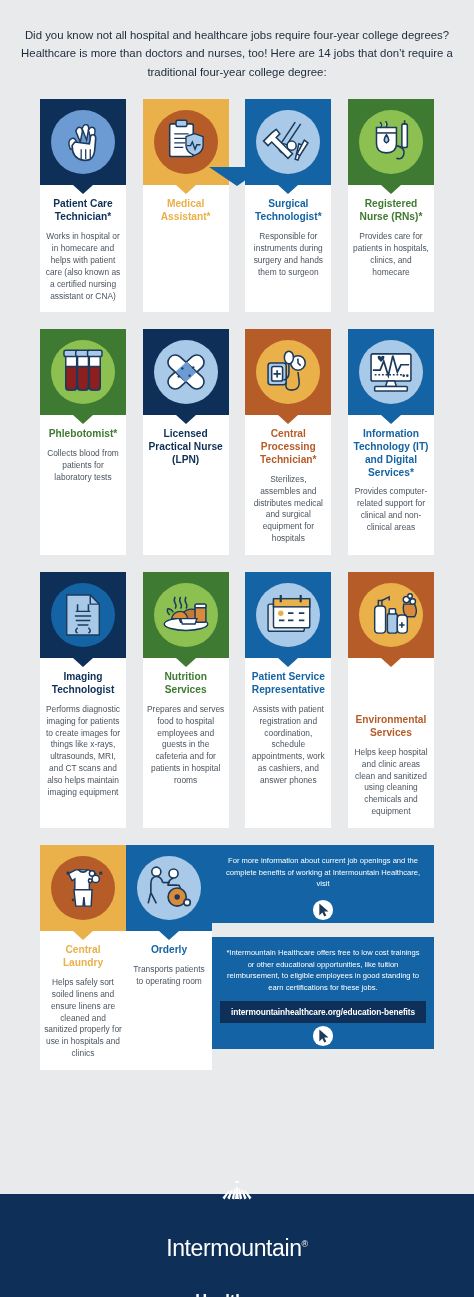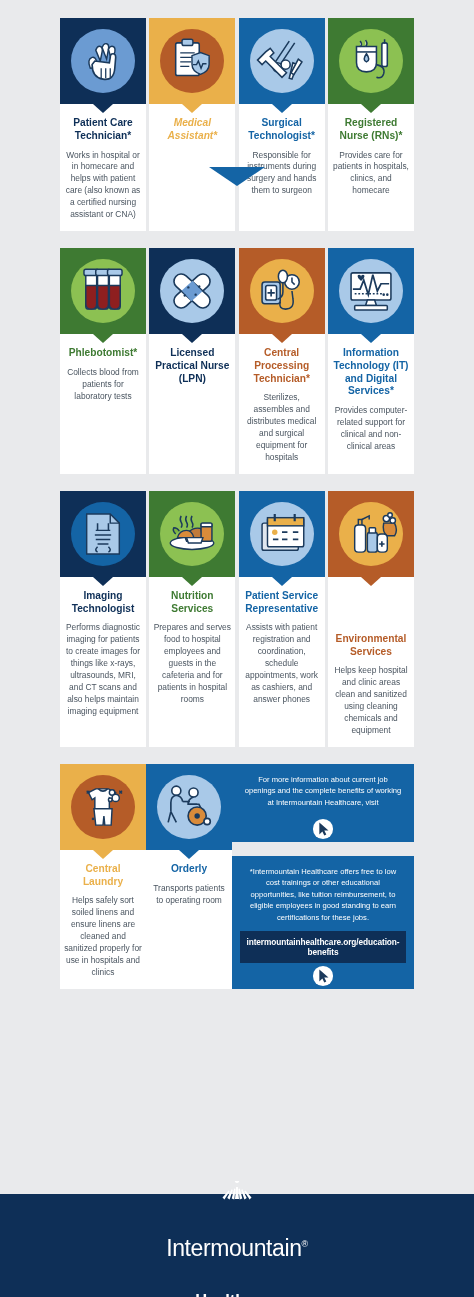--- a/index.html
+++ b/index.html
@@ -66,21 +66,21 @@
     text-align: center;
     color: #1b2a3a;
     font-size: 11.4px;
     line-height: 1.62;
   }
 
   
   .grid {
     position: relative;
     margin: 18px 0 0 0;
-    padding: 0 60px;
+    padding: 0 40px;
   }
   .row {
     display: flex;
     justify-content: space-between;
     margin-bottom: 17px;
   }
   .card {
     width: 86px;
     background: #ffffff;
     display: flex;
@@ -181,20 +181,21 @@
     line-height: 1.2;
   }
 </style>
 </head>
 <body>
 
 <div class="page">
 
   <div class="header-notch"></div>
 
+  <div class="intro">Did you know not all hospital and healthcare jobs require four-year college degrees? Healthcare is more than doctors and nurses, too! Here are 14 jobs that don’t require a traditional four-year college degree:</div>
 
   <div class="grid">
     <div class="row">
         <div class="card">
           <div class="card-head" style="background: rgb(14, 47, 87);">
             <div class="icon-circle" style="background: rgb(107, 155, 210);">
               <svg class="icon-svg" width="58" height="58" viewBox="0 0 64 64">
                 <g>
                   <path d="M18 40 q-4-10 2-12 q3-1 5 4 l3 7 z" fill="#ffffff" stroke="#1b3a5c" stroke-width="1.6"></path>
                   <path d="M24 20 q2-5 5-4 q3 1 2 6 l-2 10 z" fill="#ffffff" stroke="#1b3a5c" stroke-width="1.6"></path>
@@ -221,21 +222,21 @@
                   <rect x="21" y="8" width="12" height="7" rx="2" fill="#a9c9e8" stroke="#1b3a5c" stroke-width="1.6"></rect>
                   <path d="M19 23h16 M19 28h16 M19 33h12 M19 38h10" stroke="#1b3a5c" stroke-width="1.5"></path>
                   <path d="M38 28 l11-4 11 4 v11 q0 9-11 13 q-11-4-11-13z" fill="#a9c9e8" stroke="#1b3a5c" stroke-width="1.8" transform="translate(-5,2) scale(0.86) translate(5,0)"></path>
                   <path d="M33 36 h4 l2-4 3 8 2-5 h4" stroke="#1b3a5c" stroke-width="1.6" fill="none"></path>
                 </g>
               </svg>
             </div>
             <div style="position: absolute; left: 50%; bottom: -9px; transform: translateX(-50%); width: 0px; height: 0px; border-left: 10px solid transparent; border-right: 10px solid transparent; border-top: 9px solid rgb(234, 176, 74);"></div>
           </div>
           <div class="card-body">
-            <div class="card-title" style="color: rgb(234, 176, 74); font-style: italic;">Medical Assistant*</div>
+            <div class="card-title" style="color: rgb(234, 176, 74);">Medical Assistant*</div>
           </div>
         </div>
         <div class="card">
           <div class="card-head" style="background: rgb(20, 100, 165);">
             <div class="icon-circle" style="background: rgb(169, 201, 232);">
               <svg class="icon-svg" width="58" height="58" viewBox="0 0 64 64">
                 <g stroke="#1b3a5c" stroke-width="1.7" fill="#ffffff">
                   <path d="M40 10 L24 34 M46 12 L30 36"></path>
                   <circle cx="27" cy="39" r="5"></circle>
                   <circle cx="36" cy="36" r="5"></circle>

